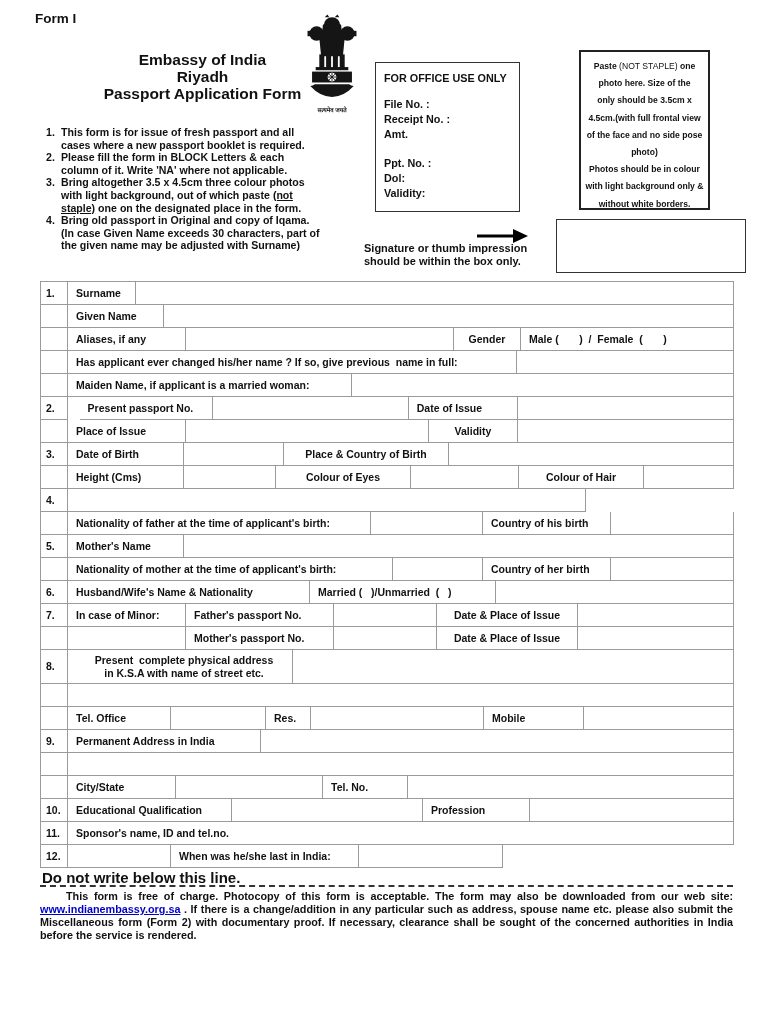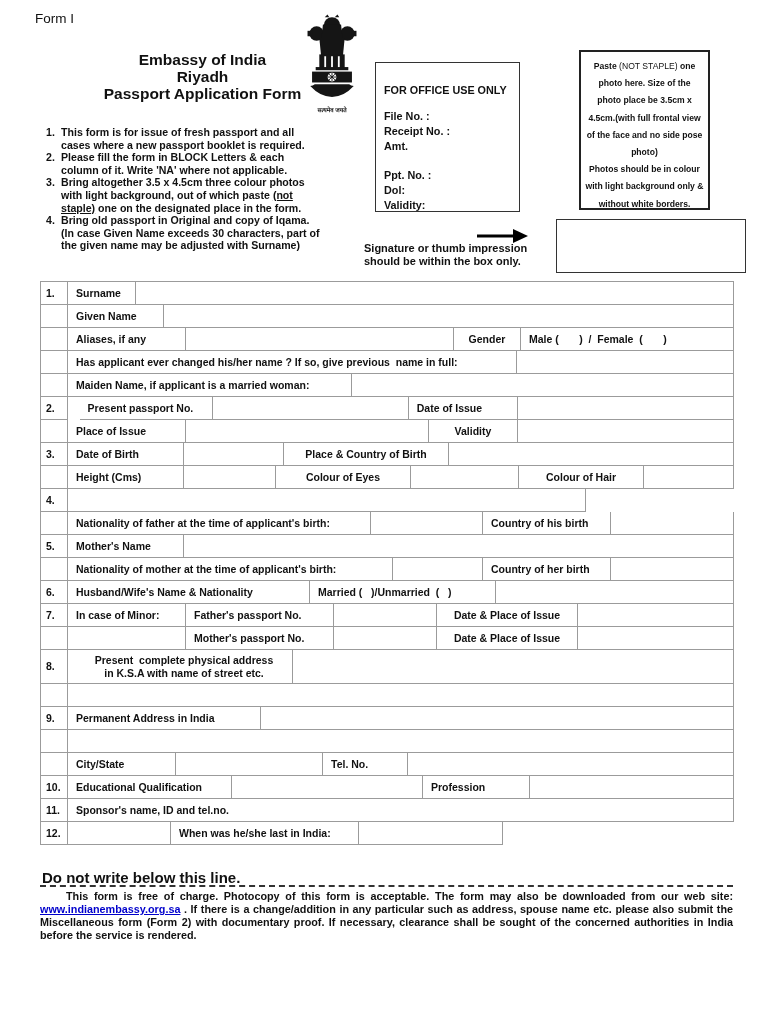--- a/index.html
+++ b/index.html
@@ -1,33 +1,33 @@
 <!DOCTYPE html>
 <html><head>
 <meta charset="utf-8">
 <style>
   html,body{margin:0;padding:0;background:#e8e8e8;}
   .page{position:relative;width:770px;height:1024px;background:#ffffff;margin:0 auto;
         font-family:"Liberation Sans",sans-serif;color:#111;overflow:hidden;}
   
-  .form-id{position:absolute;left:35px;top:11px;font-size:13.5px;font-weight:normal;}
+  .form-id{position:absolute;left:35px;top:11px;font-size:13.5px;font-weight:bold;}
   .title-block{position:absolute;left:85px;top:51px;width:235px;text-align:center;
                font-size:15.5px;font-weight:bold;line-height:17px;}
   .emblem{position:absolute;left:302px;top:14px;width:60px;text-align:center;}
   .emblem-caption{font-size:6px;line-height:7px;margin-top:1px;color:#111;font-weight:bold;}
   
   .instructions{position:absolute;left:46px;top:126px;width:276px;font-size:10.6px;
                 font-weight:bold;line-height:12.6px;}
   .instr{display:flex;}
   .instr .no{width:15px;flex:none;}
   .instr .tx{flex:1;}
   .u{text-decoration:underline;}
   
   .office-box{position:absolute;left:375px;top:62px;width:145px;height:150px;
-              border:1.5px solid #333;box-sizing:border-box;padding:20px 0 0 8px;
+              border:1.5px solid #333;box-sizing:border-box;padding:8px 0 0 8px;
               font-size:10.8px;font-weight:bold;line-height:15px;}
   .office-title{margin-bottom:11px;}
   .office-gap{margin-top:14px;}
   
   .photo-box{position:absolute;left:579px;top:50px;width:131px;height:160px;
              border:2px solid #222;box-sizing:border-box;text-align:center;
              font-size:8.6px;font-weight:bold;line-height:17.2px;padding-top:6px;}
   .photo-box .reg{font-weight:normal;}
   
   .sig-arrow{position:absolute;left:476px;top:229px;}
@@ -120,21 +120,21 @@
     <div>Receipt No. :</div>
     <div>Amt.</div>
     <div class="office-gap">Ppt. No. :</div>
     <div>Dol:</div>
     <div>Validity:</div>
   </div>
 
   <div class="photo-box">
     <div><span>Paste </span><span class="reg">(NOT STAPLE)</span><span> one</span></div>
     <div>photo here.  Size of the</div>
-    <div>photo place be 3.5cm x</div>
+    <div>only should be 3.5cm x</div>
     <div>4.5cm.(with full frontal view</div>
     <div>of the face and no side pose</div>
     <div>photo)</div>
     <div>Photos should be in colour</div>
     <div>with light background only &amp;</div>
     <div>without white borders.</div>
   </div>
 
   <div class="sig-arrow">
     <svg width="52" height="14" viewBox="0 0 52 14">
@@ -256,20 +256,29 @@
       <div class="trow tall">
         <div class="tcell num" style="width: 27px;">8.</div>
         <div class="tcell label" style="width: 225px; align-items: center;"><div>Present  complete physical address</div><div>in K.S.A with name of street etc.</div></div>
         <div class="tcell input" style="width: 441px;"></div>
       </div>
       <div class="trow">
         <div class="tcell num" style="width: 27px;"></div>
         <div class="tcell input" style="width: 666px;"></div>
       </div>
       <div class="trow">
+        <div class="tcell num" style="width: 27px;"></div>
+        <div class="tcell label" style="width: 103px;">Tel. Office</div>
+        <div class="tcell input" style="width: 95px;"></div>
+        <div class="tcell label" style="width: 45px;">Res.</div>
+        <div class="tcell input" style="width: 173px;"></div>
+        <div class="tcell label" style="width: 100px;">Mobile</div>
+        <div class="tcell input" style="width: 150px;"></div>
+      </div>
+      <div class="trow">
         <div class="tcell num" style="width: 27px;">9.</div>
         <div class="tcell label" style="width: 193px;">Permanent Address in India</div>
         <div class="tcell input" style="width: 473px;"></div>
       </div>
       <div class="trow">
         <div class="tcell num" style="width: 27px;"></div>
         <div class="tcell input" style="width: 666px;"></div>
       </div>
       <div class="trow">
         <div class="tcell num" style="width: 27px;"></div>

